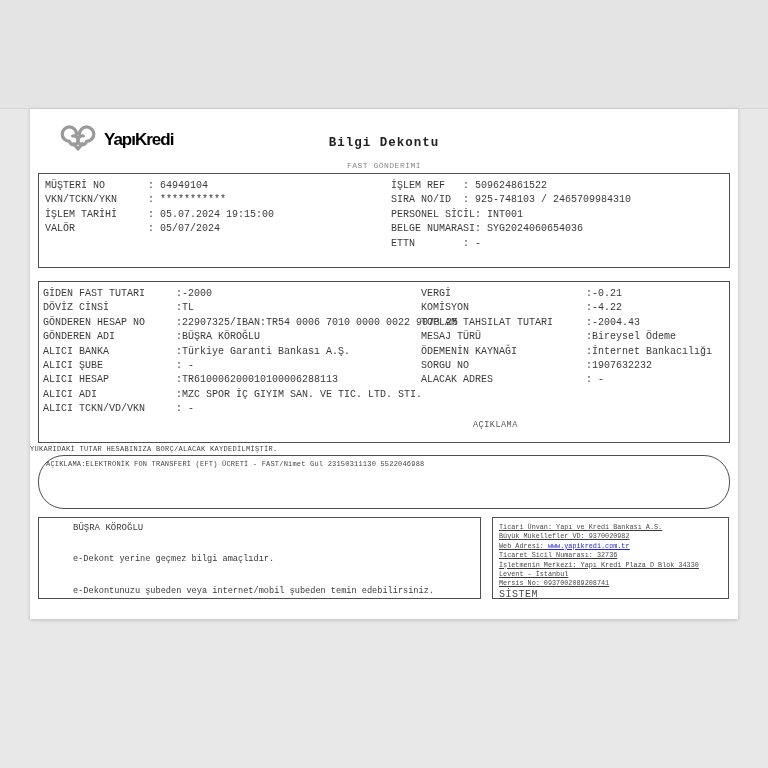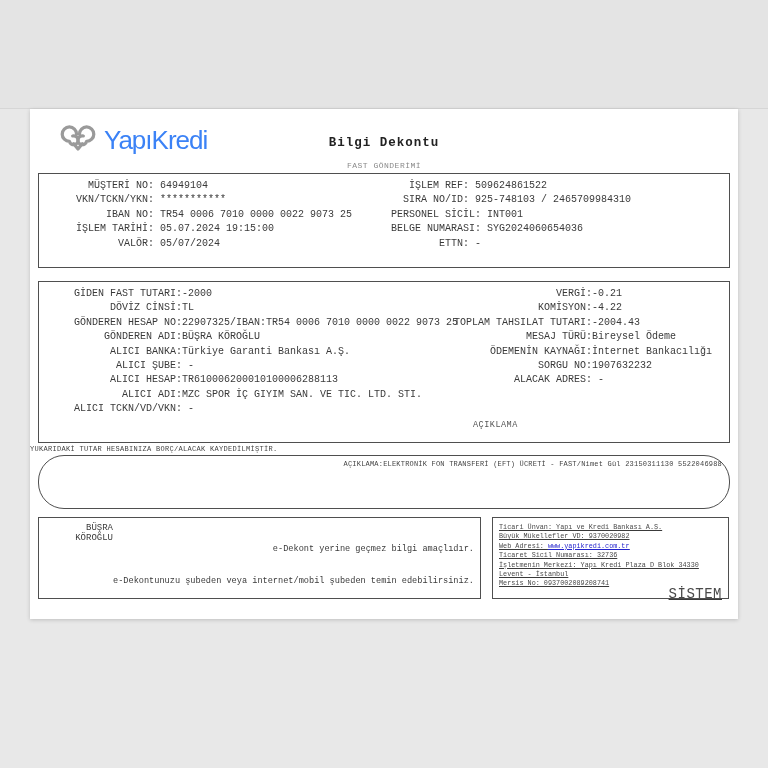--- a/index.html
+++ b/index.html
@@ -9,54 +9,54 @@
     font-family:"Liberation Mono","DejaVu Sans Mono",monospace;
     color:#3a3a3a;
     position:relative;overflow:hidden;
   }
   .topband{position:absolute;left:0;top:0;width:768px;height:108px;background:#e4e4e4;border-bottom:1px solid #d6d6d6;}
   .page{
     position:absolute;left:30px;top:109px;width:708px;height:510px;
     background:#ffffff;box-shadow:0 1px 4px rgba(0,0,0,.18);
   }
   .logo{position:absolute;left:26px;top:14px;display:flex;align-items:center;gap:4px;}
-  .logo-text{font-family:"Liberation Sans","DejaVu Sans",sans-serif;font-weight:normal;font-style:normal;
-    font-size:26px;color:#3b82f6;letter-spacing:-1px;}
+  .logo-text{font-family:"Liberation Sans","DejaVu Sans",sans-serif;font-weight:bold;font-style:normal;
+    font-size:17px;color:#000000;letter-spacing:-1px;}
   .doc-title{position:absolute;left:0;right:0;top:27px;text-align:center;
     font-weight:bold;font-size:12.5px;color:#222;letter-spacing:1px;}
   .doc-subtitle{position:absolute;left:0;right:0;top:52px;text-align:center;
     font-size:8px;color:#8a8a8a;letter-spacing:.5px;}
-  .box{position:absolute;border:1px solid #4f4f4f;background:#fff;text-align:right;}
+  .box{position:absolute;border:1px solid #4f4f4f;background:#fff;}
   .box1{left:8px;top:64px;width:690px;height:93px;}
   .box2{left:8px;top:172px;width:690px;height:160px;}
   .descbox{left:8px;top:346px;width:690px;height:52px;border-radius:26px;}
   .fl-box{left:8px;top:408px;width:441px;height:80px;}
   .fr-box{left:462px;top:408px;width:235px;height:80px;text-decoration:underline;}
   .col{position:absolute;top:5px;}
   .box1 .col-left{left:6px;}
   .box1 .col-right{left:352px;}
   .box2 .col-left{left:4px;}
   .box2 .col-right{left:382px;}
   .row{display:flex;font-size:10px;line-height:14.4px;white-space:pre;}
   .box1 .col-left .row .lbl{min-width:103px;}
   .box1 .col-right .row .lbl{min-width:72px;}
   .box2 .col-left .row .lbl{min-width:133px;}
   .box2 .col-right .row .lbl{min-width:165px;}
   .aciklama-label{position:absolute;left:434px;top:138px;font-size:8.5px;color:#555;letter-spacing:.5px;}
   .notice{position:absolute;left:0px;top:336px;width:530px;
     font-size:7px;color:#444;letter-spacing:.3px;}
   .desc-text{padding:4px 7px;font-size:7px;color:#444;letter-spacing:.2px;}
-  .fl-inner{display:flex;flex-direction:row;justify-content:space-between;height:100%;
-    box-sizing:border-box;padding:5px 6px;}
+  .fl-inner{display:flex;flex-direction:column;justify-content:space-between;height:100%;
+    box-sizing:border-box;padding:5px 6px;margin-left:28px;}
   .fl-name{font-size:9px;}
   .fl-notes{font-size:8.6px;line-height:10.5px;white-space:pre;}
   .fr-inner{padding:5px 6px;font-size:6.8px;line-height:9.4px;color:#4a4a4a;}
   .fr-inner .row{font-size:6.8px;line-height:9.4px;}
   .weblink{color:#2323cc;text-decoration:underline;cursor:pointer;}
-  .system{font-size:14px;letter-spacing:.5px;margin-top:1px;}
+  .system{font-size:10px;letter-spacing:.5px;margin-top:1px;}
 </style>
 </head>
 <body>
 
 <div class="topband"></div>
 
 <div class="page">
 
   <div class="logo">
     <span>
@@ -71,21 +71,20 @@
     <span class="logo-text">YapıKredi</span>
   </div>
 
   <div class="doc-title">Bilgi Dekontu</div>
   <div class="doc-subtitle">FAST GÖNDERİMİ</div>
 
   <div class="box box1">
     <div class="col col-left">
         <div class="row"><span class="lbl">MÜŞTERİ NO</span><span class="val">: 64949104</span></div>
         <div class="row"><span class="lbl">VKN/TCKN/YKN</span><span class="val">: ***********</span></div>
-        <div class="row"><span class="lbl">IBAN NO</span><span class="val">: TR54 0006 7010 0000 0022 9073 25</span></div>
         <div class="row"><span class="lbl">İŞLEM TARİHİ</span><span class="val">: 05.07.2024 19:15:00</span></div>
         <div class="row"><span class="lbl">VALÖR</span><span class="val">: 05/07/2024</span></div>
       </div>
     <div class="col col-right">
         <div class="row"><span class="lbl">İŞLEM REF</span><span class="val">: 509624861522</span></div>
         <div class="row"><span class="lbl">SIRA NO/ID</span><span class="val">: 925-748103 / 2465709984310</span></div>
         <div class="row"><span class="lbl">PERSONEL SİCİL</span><span class="val">: INT001</span></div>
         <div class="row"><span class="lbl">BELGE NUMARASI</span><span class="val">: SYG2024060654036</span></div>
         <div class="row"><span class="lbl">ETTN</span><span class="val">: -</span></div>
       </div>

